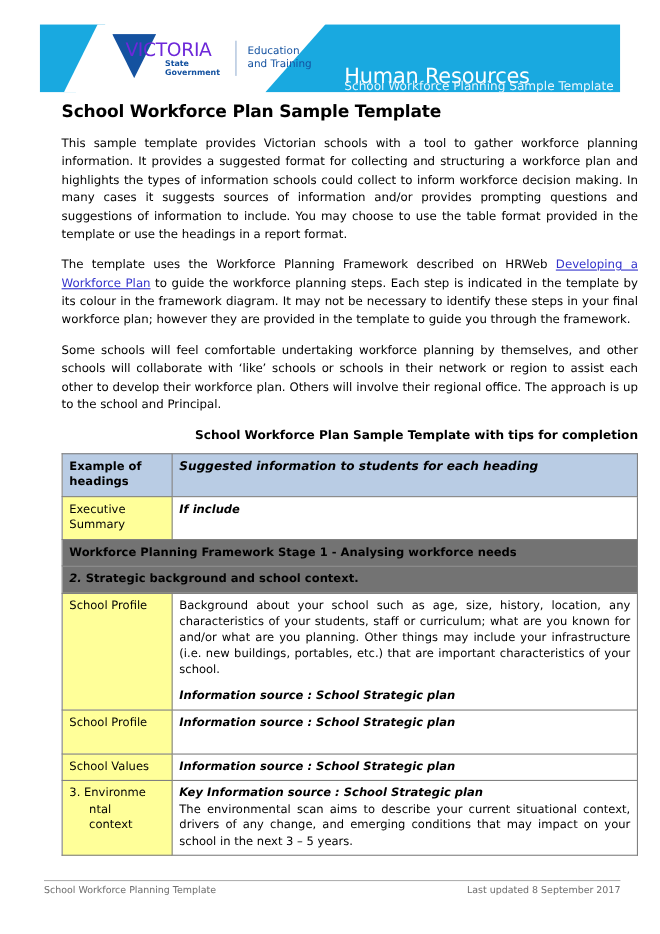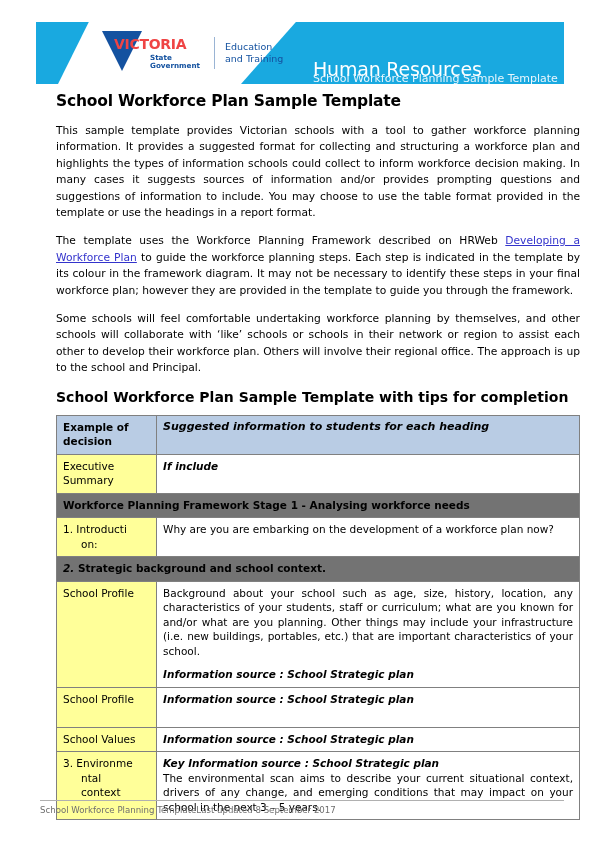--- a/index.html
+++ b/index.html
@@ -70,24 +70,24 @@
     width: 40px;
     height: 40px;
     background: #1452a0;
     clip-path: polygon(0 0, 100% 0, 50% 100%);
   }
   .logo-victoria {
     position: absolute;
     left: 16px;
     top: 8px;
     font-family: "DejaVu Sans", sans-serif;
-    font-weight: bold;
-    font-size: 14px;
+    font-weight: normal;
+    font-size: 17px;
     letter-spacing: -0.3px;
-    color: #ef4444;
+    color: #6d28d9;
   }
   .logo-sub {
     position: absolute;
     left: 52px;
     top: 26px;
     font-family: "DejaVu Sans", sans-serif;
     font-weight: bold;
     font-size: 7.2px;
     line-height: 8.4px;
     color: #1452a0;
@@ -150,24 +150,24 @@
     color: #000000;
     text-align: justify;
     margin-bottom: 12px;
   }
   a.inline-link {
     color: #3333cc;
     text-decoration: underline;
   }
   h2.table-caption {
     font-family: "DejaVu Sans", sans-serif;
-    font-size: 14px;
+    font-size: 11px;
     font-weight: bold;
     color: #000000;
-    text-align: left;
+    text-align: right;
     margin-top: 6px;
     margin-bottom: 10px;
   }
 
   
   table.tmpl {
     border-collapse: collapse;
     width: 524px;
     table-layout: fixed;
   }
@@ -223,20 +223,21 @@
     left: 40px;
     top: 800px;
     width: 524px;
   }
   .footer-rule {
     border-top: 1px solid #b0b0b0;
     margin-bottom: 4px;
   }
   .footer-row {
     display: flex;
+    justify-content: space-between;
     font-family: "DejaVu Sans", sans-serif;
     font-size: 8.6px;
     color: #6e6e6e;
   }
 </style>
 </head>
 <body>
 
 <div class="page">
 
@@ -276,42 +277,35 @@
     </p>
 
     <p class="para">Some schools will feel comfortable undertaking workforce planning by themselves, and other schools will collaborate with ‘like’ schools or schools in their network or region to assist each other to develop their workforce plan. Others will involve their regional office.  The approach is up to the school and Principal.</p>
 
     <h2 class="table-caption">School Workforce Plan Sample Template with tips for completion</h2>
 
     <table class="tmpl">
       <tbody>
 
         <tr>
-          <td class="col-head hdr-blue">Example of decision</td>
+          <td class="col-head hdr-blue">Example of headings</td>
           <td class="hdr-blue italic-head">Suggested information to students for each heading</td>
         </tr>
 
         <tr>
           <td class="col-head yellow-cell" style="height:36px">Executive Summary</td>
           <td class="white-cell">
             <div class="src-line-tight">If include</div>
           </td>
         </tr>
 
         <tr>
           <td class="yellow-band" colspan="2">Workforce Planning Framework Stage 1 -  Analysing workforce needs</td>
         </tr>
 
-        <tr>
-          <td class="col-head yellow-cell">
-            <div>1. Introducti</div>
-            <div style="padding-left:18px">on:</div>
-          </td>
-          <td class="white-cell">Why are you are embarking on the development of a workforce plan now?</td>
-        </tr>
 
         <tr>
           <td class="yellow-band" colspan="2">
             <span class="stage-num-italic">2.</span>
             <span>Strategic background and school context.</span>
           </td>
         </tr>
 
         <tr>
           <td class="col-head yellow-cell">School Profile</td>

